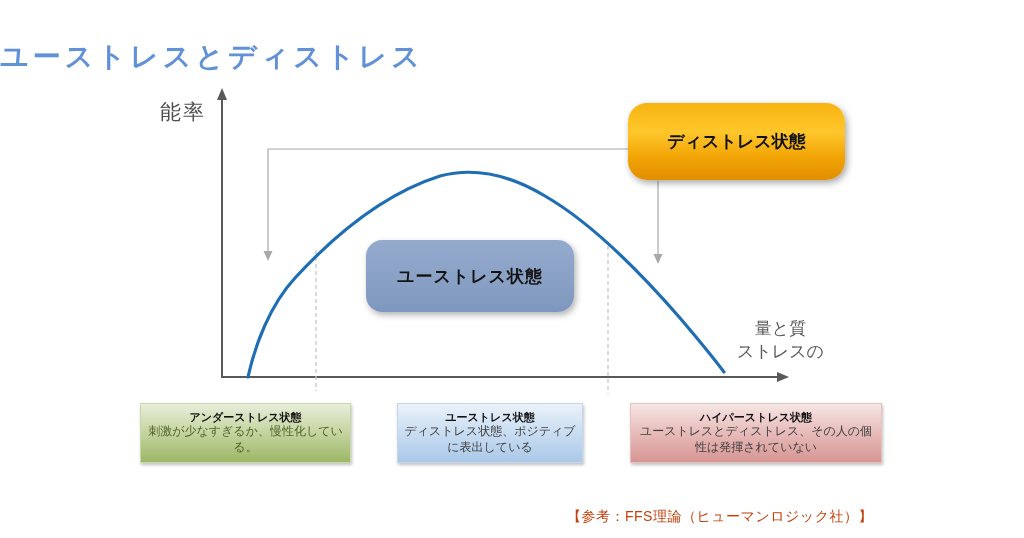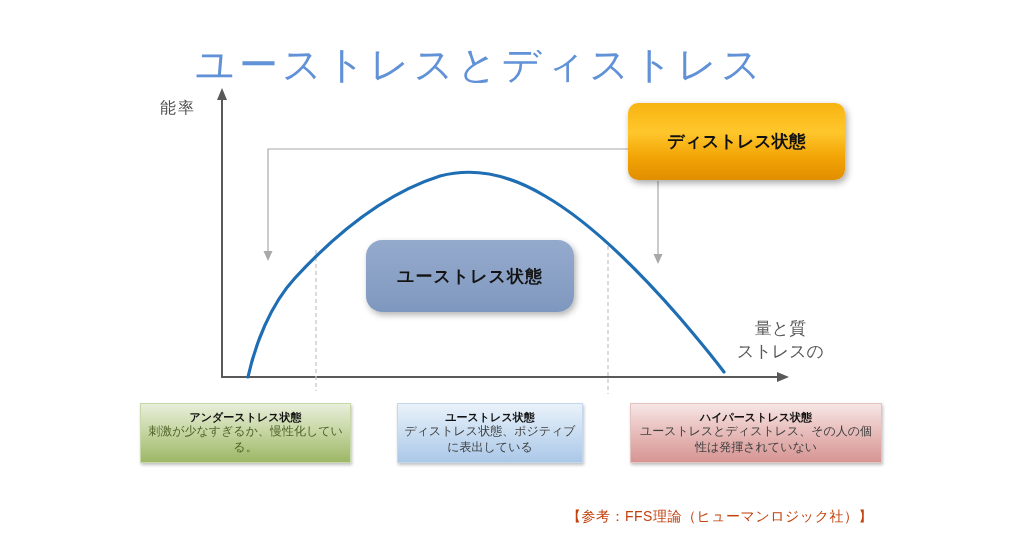--- a/index.html
+++ b/index.html
@@ -1,34 +1,34 @@
 <!DOCTYPE html>
 <html><head>
 <meta charset="utf-8">
 <style>
   html,body{margin:0;padding:0;background:#ffffff;}
   .canvas{
     position:relative;width:1024px;height:538px;background:#ffffff;overflow:hidden;
     font-family:"Liberation Sans","DejaVu Sans",sans-serif;
   }
   .page-title{
-    position:absolute;left:0;top:38px;width:960px;text-align:center;
-    font-size:39px;letter-spacing:4px;color:#6191D6;font-weight:normal;
+    position:absolute;left:0;top:38px;width:960px;text-align:left;
+    font-size:28px;letter-spacing:4px;color:#6191D6;font-weight:bold;
   }
   .chart-svg{position:absolute;left:0;top:0;width:1024px;height:538px;}
   .y-axis-label{
-    position:absolute;left:160px;top:98px;font-size:16px;color:#4d4d4d;letter-spacing:2px;
+    position:absolute;left:160px;top:98px;font-size:21px;color:#4d4d4d;letter-spacing:2px;
   }
   .x-axis-label{
     position:absolute;left:718px;top:318px;width:125px;text-align:center;
     font-size:17px;color:#595959;line-height:1.35;
   }
   .callout{position:absolute;display:flex;flex-direction:column;justify-content:center;align-items:center;}
   .callout-distress{
-    left:628px;top:103px;width:217px;height:77px;border-radius:10px;
+    left:628px;top:103px;width:217px;height:77px;border-radius:19px;
     background:linear-gradient(180deg,#F7B411 0%,#FFC72C 38%,#F2A405 70%,#E18E00 100%);
     box-shadow:2px 3px 7px rgba(0,0,0,0.35);
   }
   .callout-distress .callout-title{font-size:17px;font-weight:bold;color:#111111;}
   .callout-distress .callout-subtitle{font-size:14px;color:#4a4334;margin-top:2px;}
   .callout-eustress{
     left:366px;top:240px;width:208px;height:72px;border-radius:16px;
     background:linear-gradient(180deg,#94AACD 0%,#8AA1C6 55%,#7E97BE 100%);
     box-shadow:2px 3px 6px rgba(0,0,0,0.3);
   }

